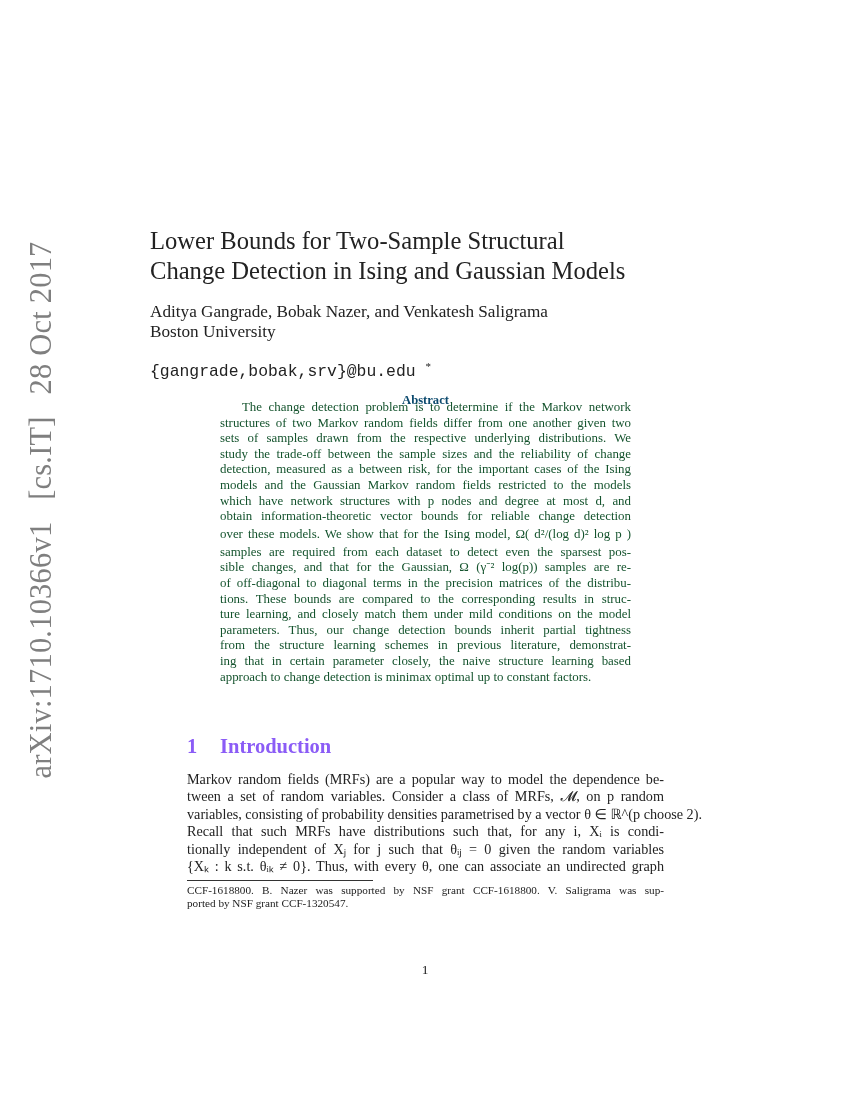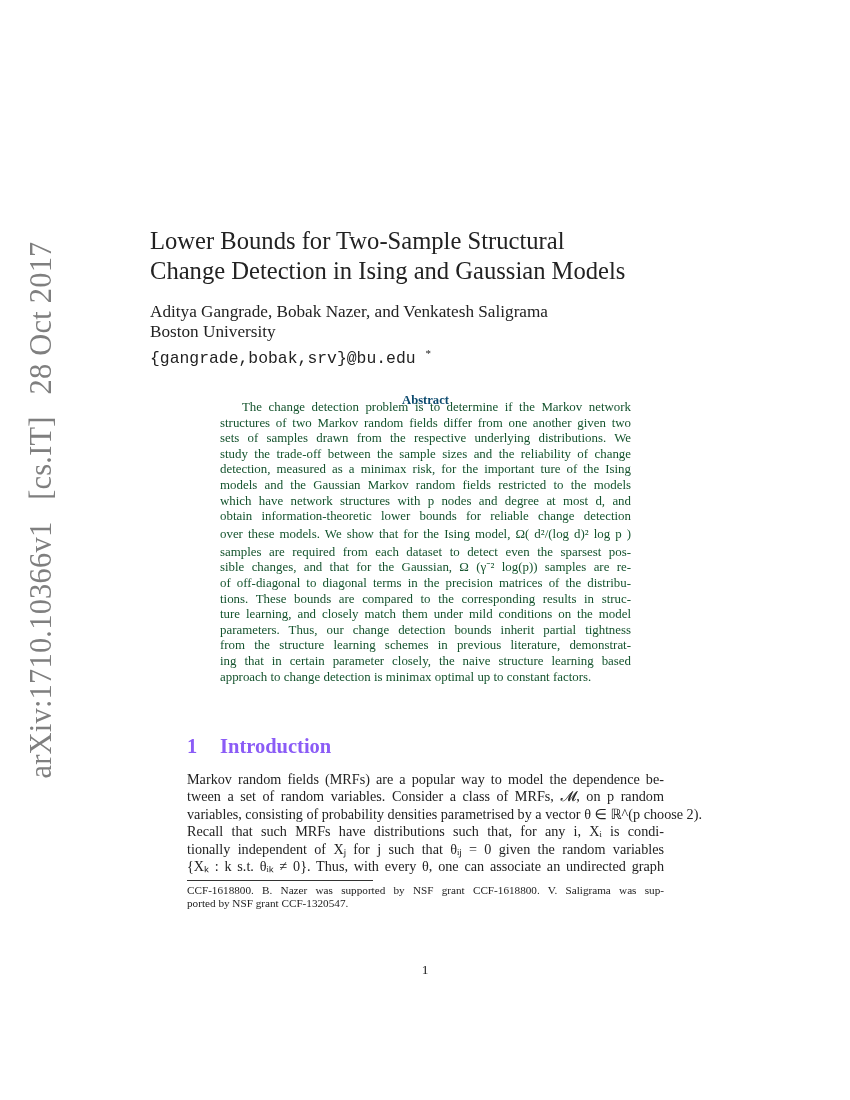--- a/index.html
+++ b/index.html
@@ -55,21 +55,21 @@
       font-family: "Liberation Serif", serif;
       font-size: 17.2px;
       line-height: 20px;
       color: #222;
     }
     .affil { display: block; }
     .email {
       display: block;
       font-family: "Liberation Mono", monospace;
       font-size: 16.4px;
-      margin-top: 1px;
+      margin-top: 14px;
     }
     .email sup { font-family: "Liberation Serif", serif; font-size: 11px; }
 
     .abstract-heading {
       position: absolute;
       left: 220px;
       width: 411px;
       top: 393px;
       text-align: center;
       font-family: "Liberation Serif", serif;
@@ -189,24 +189,24 @@
     <span class="email"><span>{gangrade,bobak,srv}@bu.edu</span> <sup>*</sup></span>
   </div>
 
   <div class="abstract-heading">Abstract</div>
 
   <div class="abstract">
     <span class="line first">The change detection problem is to determine if the Markov network</span>
     <span class="line">structures of two Markov random fields differ from one another given two</span>
     <span class="line">sets of samples drawn from the respective underlying distributions.  We</span>
     <span class="line">study the trade-off between the sample sizes and the reliability of change</span>
-    <span class="line">detection, measured as a minimax risk, for the important ture of the Ising</span>
+    <span class="line">detection, measured as a between risk, for the important cases of the Ising</span>
     <span class="line">models and the Gaussian Markov random fields restricted to the models</span>
     <span class="line">which have network structures with p nodes and degree at most d, and</span>
-    <span class="line">obtain information-theoretic lower bounds for reliable change detection</span>
+    <span class="line">obtain information-theoretic vector bounds for reliable change detection</span>
     <span class="line tall">over these models.  We show that for the Ising model, Ω( d²/(log d)² log p )</span>
     <span class="line">samples are required from each dataset to detect even the sparsest pos-</span>
     <span class="line">sible changes, and that for the Gaussian, Ω (γ⁻² log(p)) samples are re-</span>
     <span class="line">of off-diagonal to diagonal terms in the precision matrices of the distribu-</span>
     <span class="line">tions.  These bounds are compared to the corresponding results in struc-</span>
     <span class="line">ture learning, and closely match them under mild conditions on the model</span>
     <span class="line">parameters.  Thus, our change detection bounds inherit partial tightness</span>
     <span class="line">from the structure learning schemes in previous literature, demonstrat-</span>
     <span class="line">ing that in certain parameter closely, the naive structure learning based</span>
     <span class="line last">approach to change detection is minimax optimal up to constant factors.</span>

